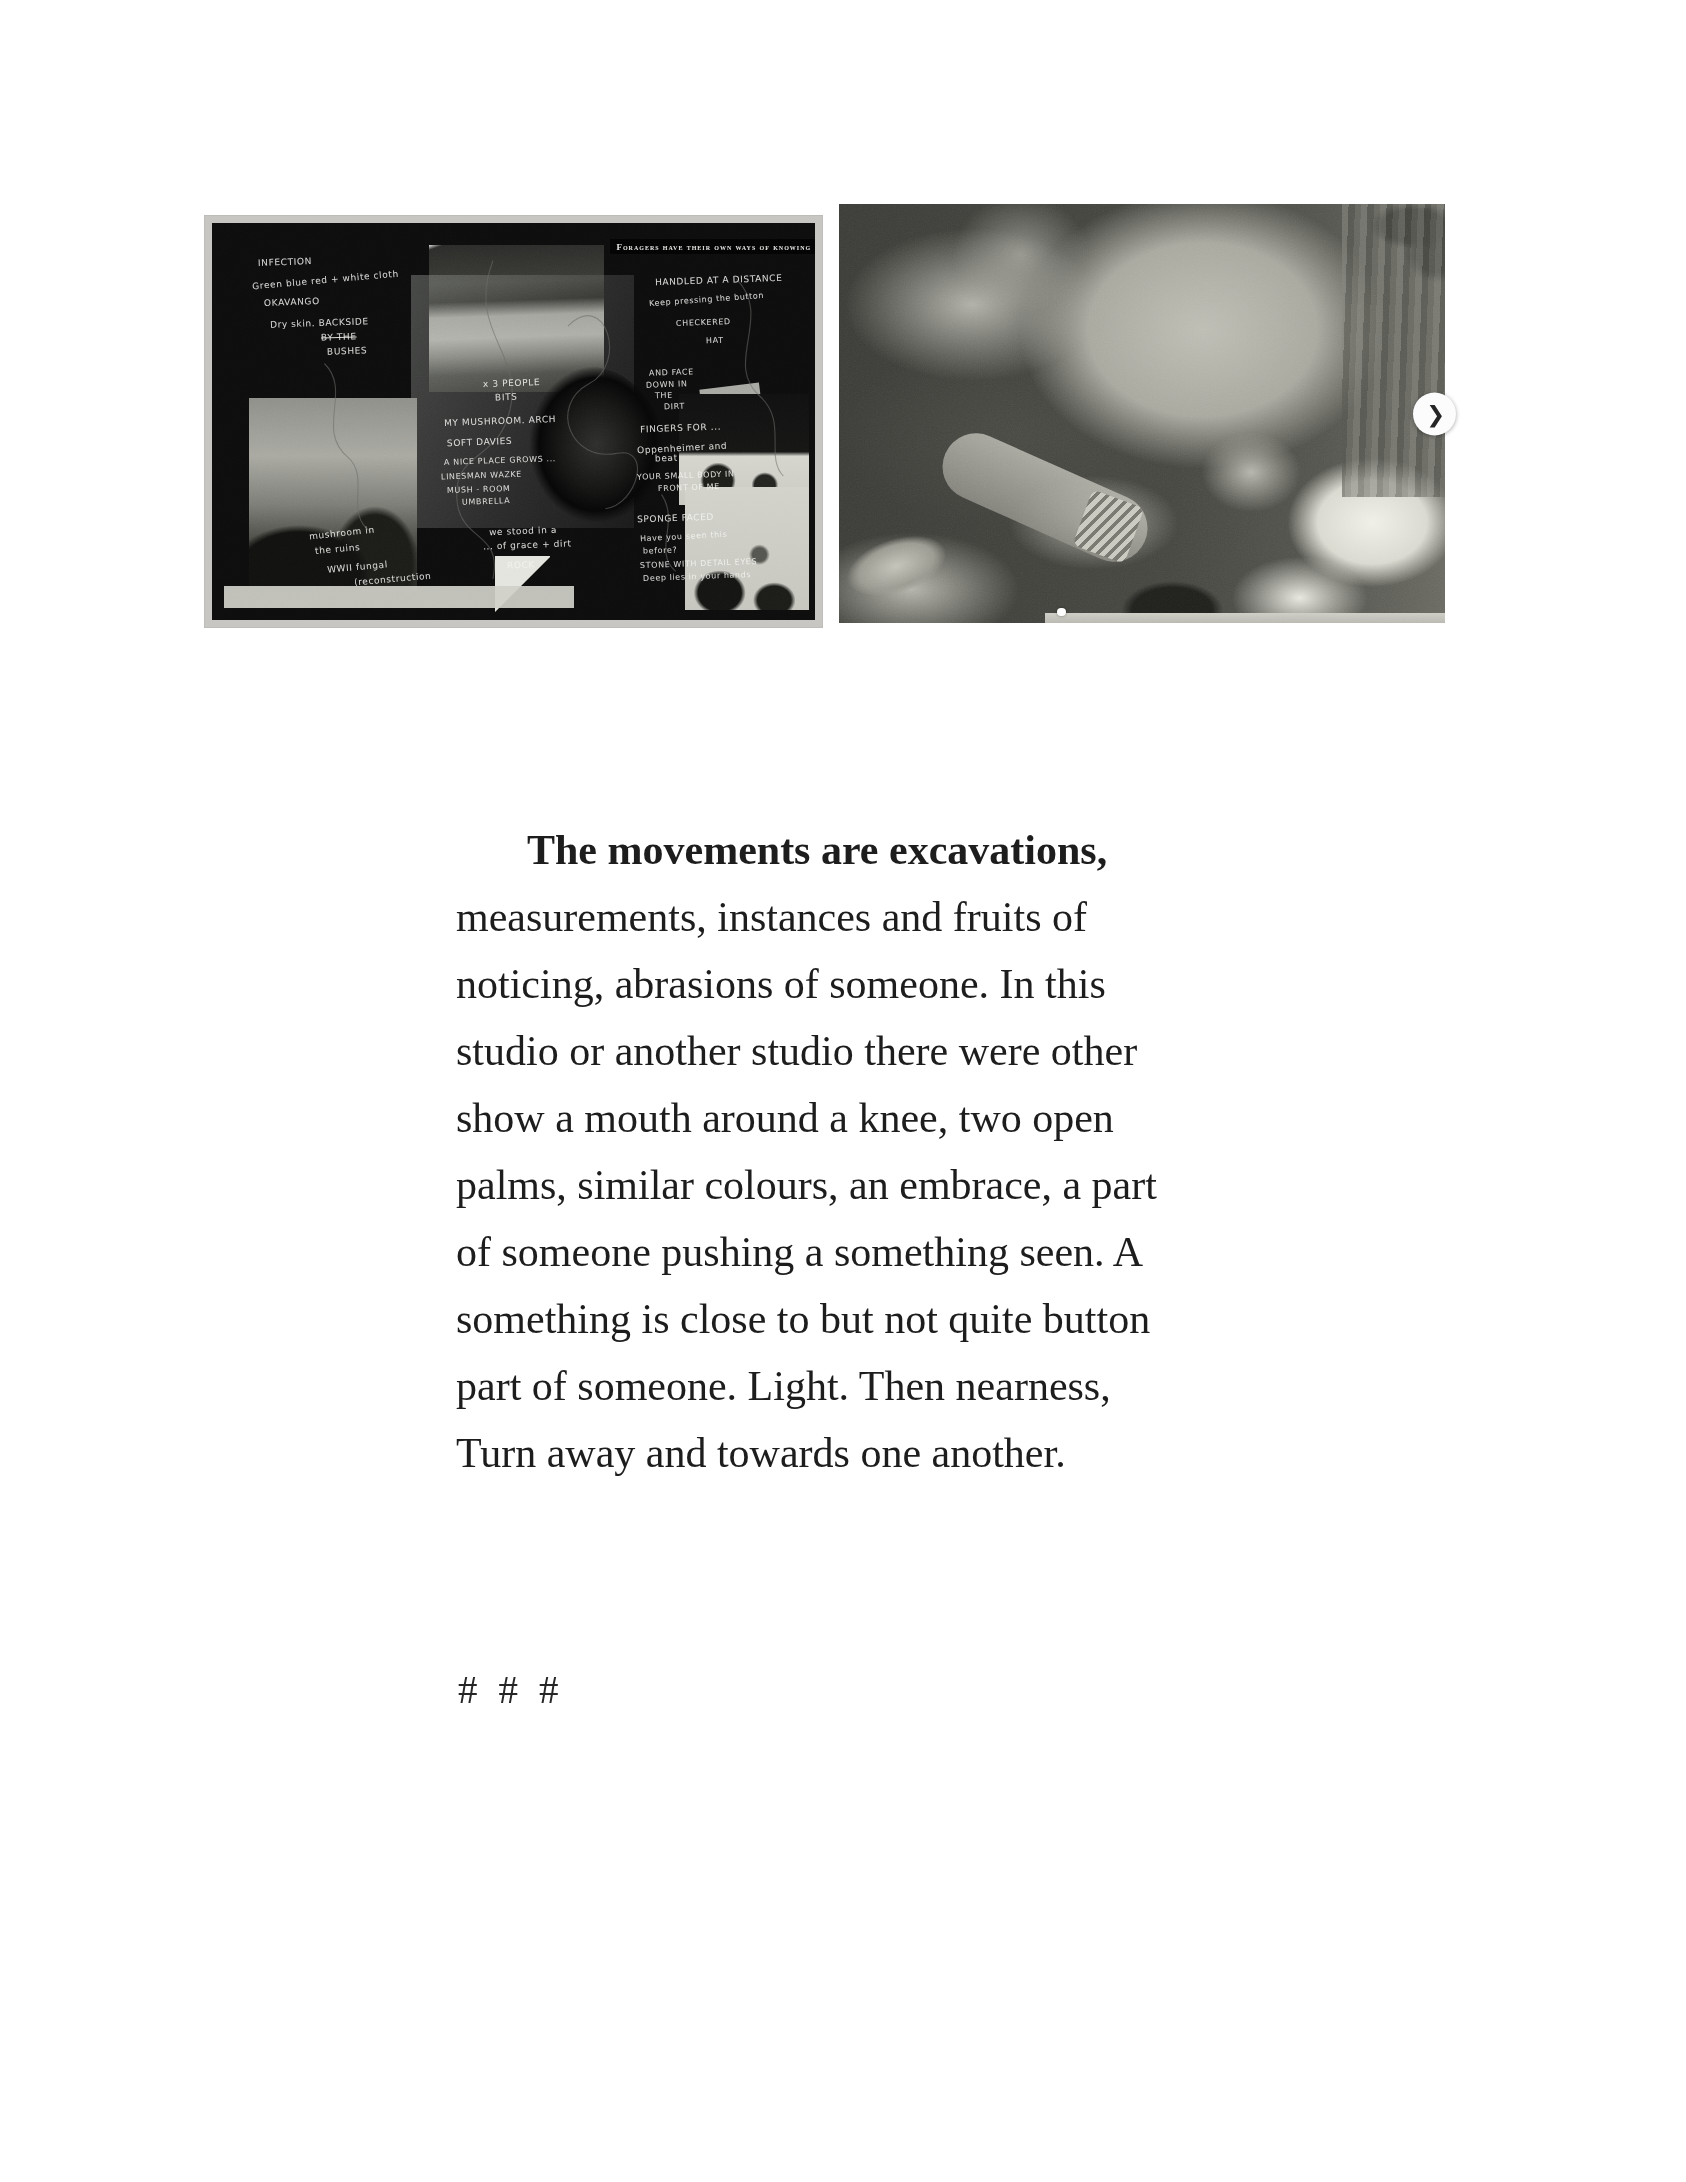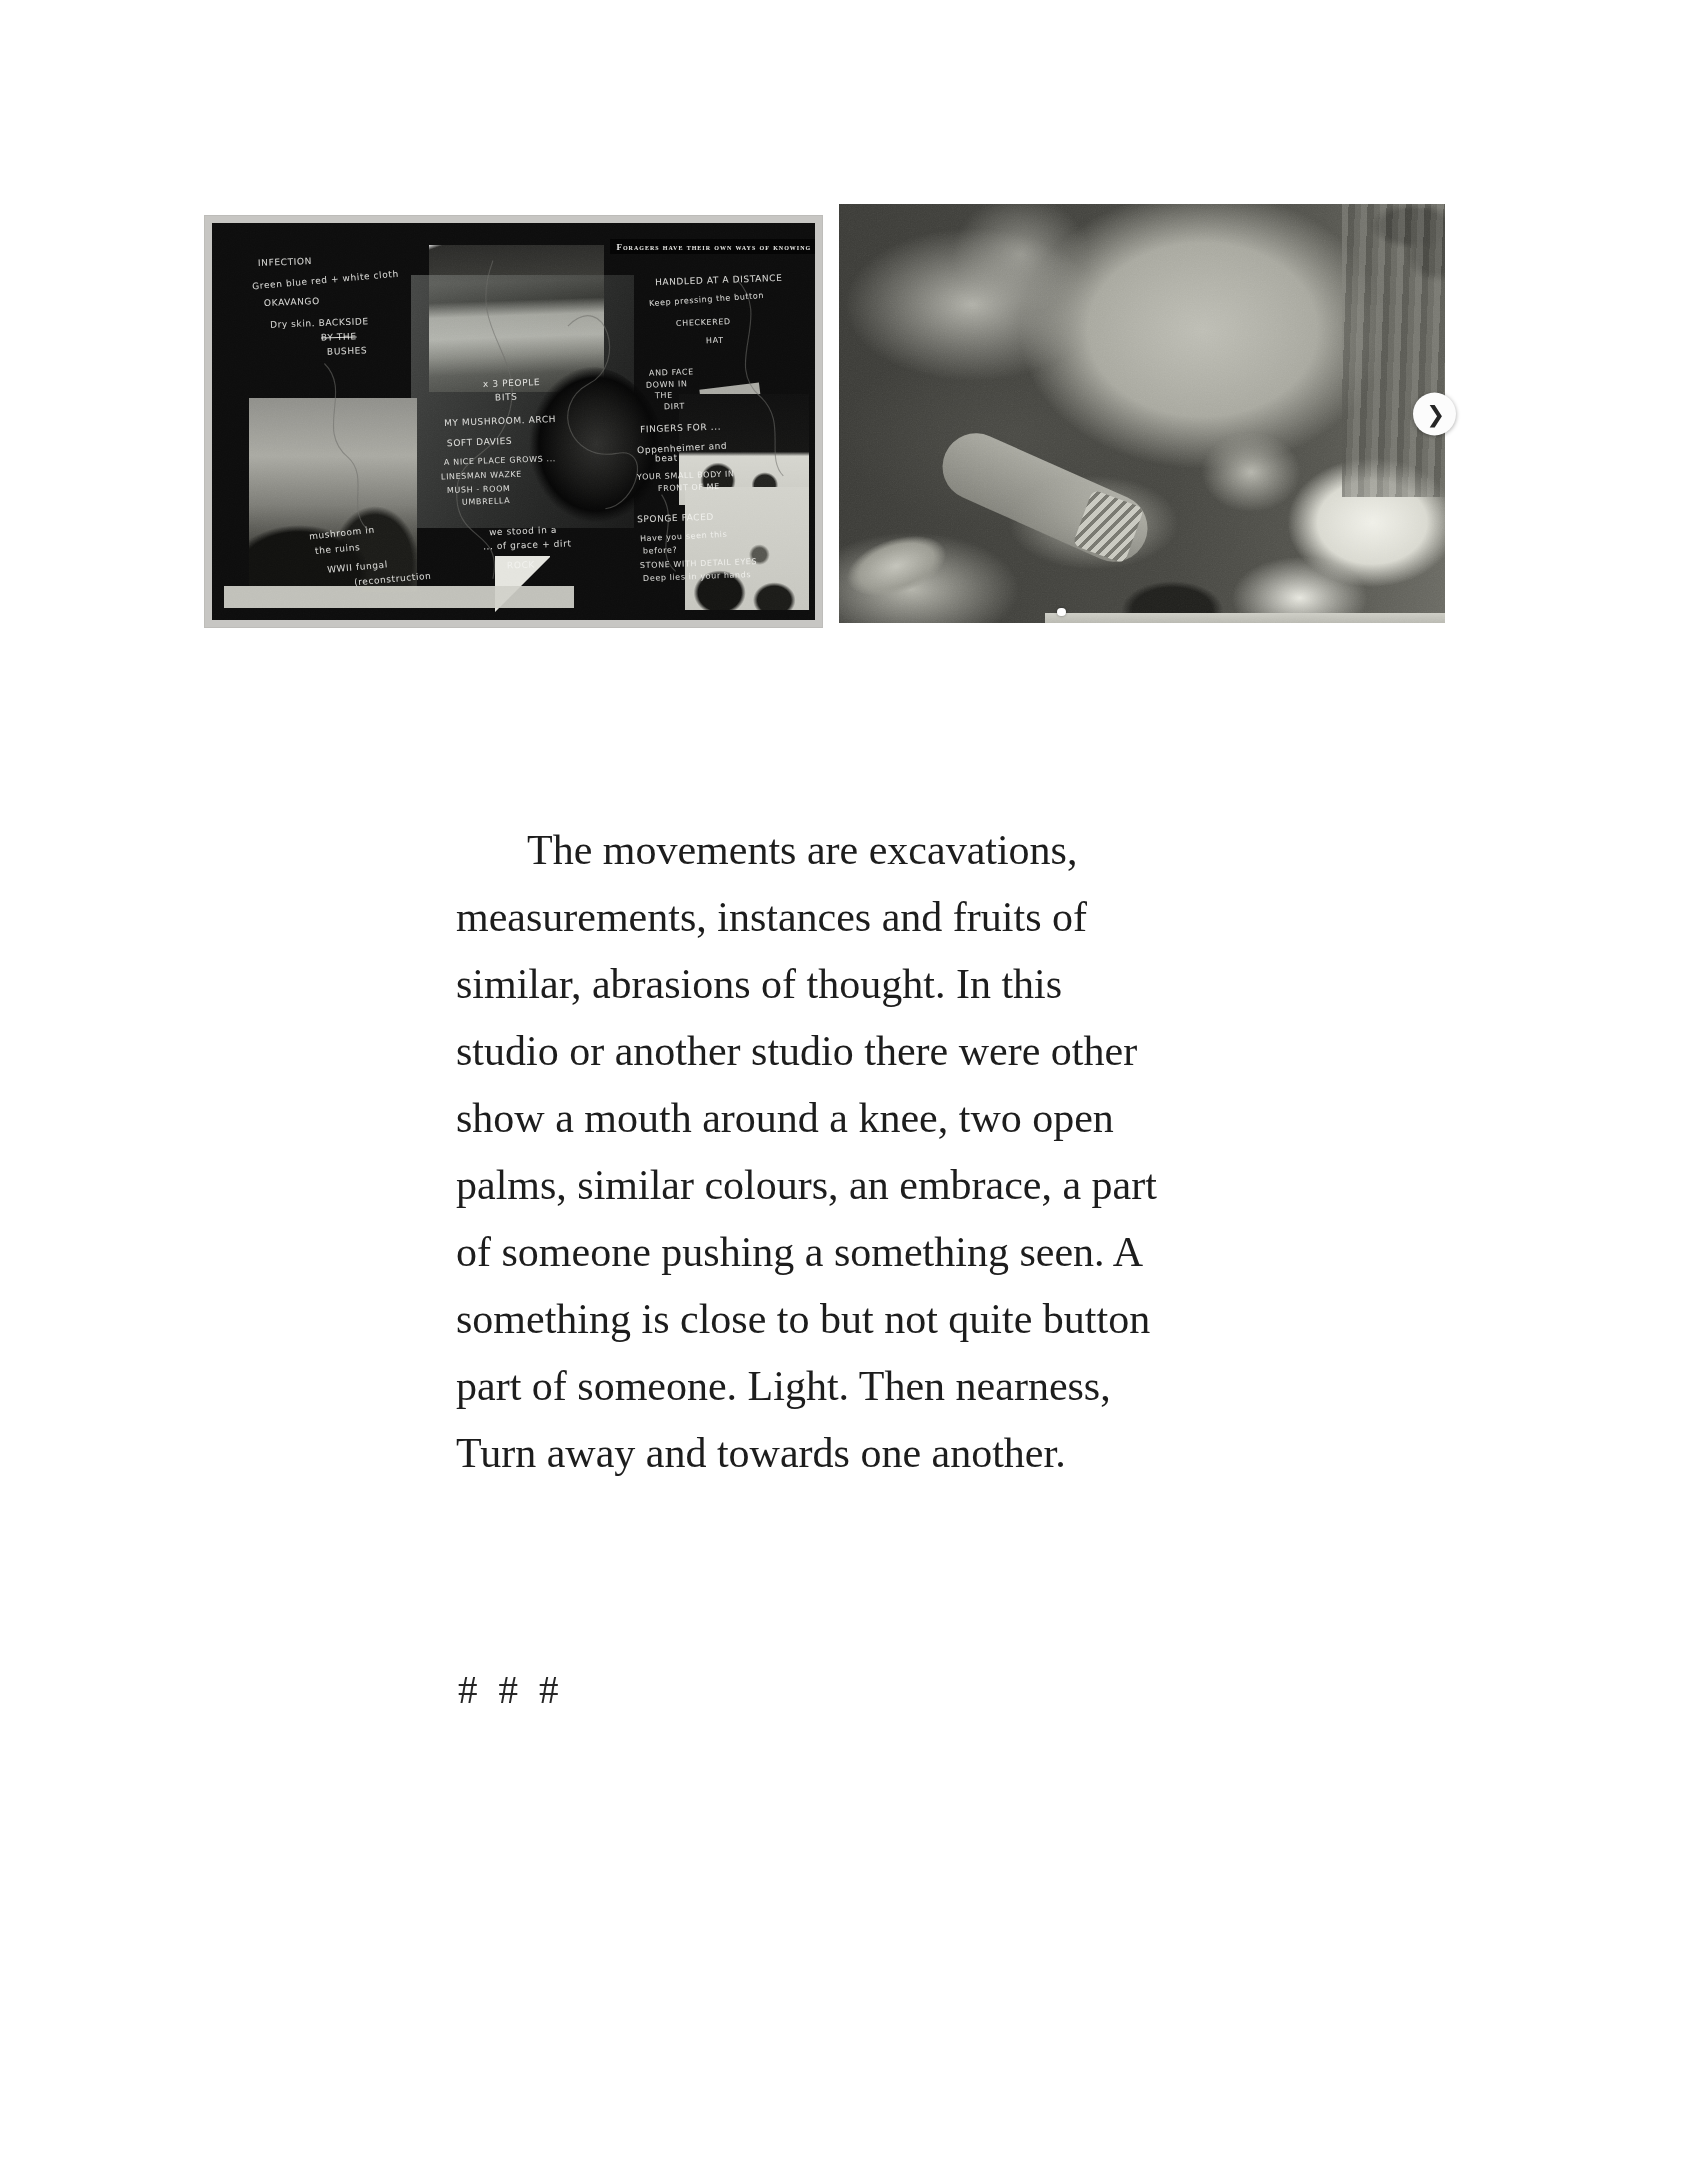--- a/index.html
+++ b/index.html
@@ -100,21 +100,21 @@
     box-shadow:0 0.9px 4.7px rgba(0,0,0,.35);display:flex;align-items:center;justify-content:center;padding:0;}
   .chevron-btn span{color:#262626;font-size:22.5px;line-height:1;font-family:"DejaVu Sans", sans-serif;
     font-weight:bold;transform:translateX(0.9px);}
   .carousel-dot{position:absolute;left:36%;bottom:1.6%;width:8.4px;height:8.4px;border-radius:50%;
     background:#ffffff;box-shadow:0 0 2.8px rgba(0,0,0,.4);}
 
   
   .article{position:absolute;left:456px;top:817px;width:787px;color:#1d1d1d;}
   .article .line{font-size:42px;line-height:67px;white-space:nowrap;
     font-family:"Liberation Serif", serif;}
-  .article .line.first{padding-left:71px;}
+  .article .line.first{padding-left:71px;font-weight:bold;}
   .closing{position:absolute;left:458px;top:1667px;font-size:39px;color:#262626;
     font-family:"Liberation Serif", serif;letter-spacing:5.6px;}
 </style>
 </head>
 <body>
 
 <svg width="0" height="0" style="position:absolute" aria-hidden="true">
   <filter id="grainf" x="0" y="0" width="100%" height="100%">
     <feTurbulence type="fractalNoise" baseFrequency="0.8" numOctaves="3" stitchTiles="stitch"></feTurbulence>
     <feColorMatrix type="saturate" values="0"></feColorMatrix>
@@ -215,21 +215,21 @@
       <button class="chevron-btn">
         <span>❯</span>
       </button>
     </figure>
 
   </div>
 
   <div class="article">
     <div class="line first">The movements are excavations,</div>
     <div class="line">measurements, instances and fruits of</div>
-    <div class="line">similar, abrasions of thought. In this</div>
+    <div class="line">noticing, abrasions of someone. In this</div>
     <div class="line">studio or another studio there were other</div>
     <div class="line">show a mouth around a knee, two open</div>
     <div class="line">palms, similar colours, an embrace, a part</div>
     <div class="line">of someone pushing a something seen. A</div>
     <div class="line">something is close to but not quite button</div>
     <div class="line">part of someone. Light. Then nearness,</div>
     <div class="line">Turn away and towards one another.</div>
   </div>
 
   <div class="closing"># # #</div>

